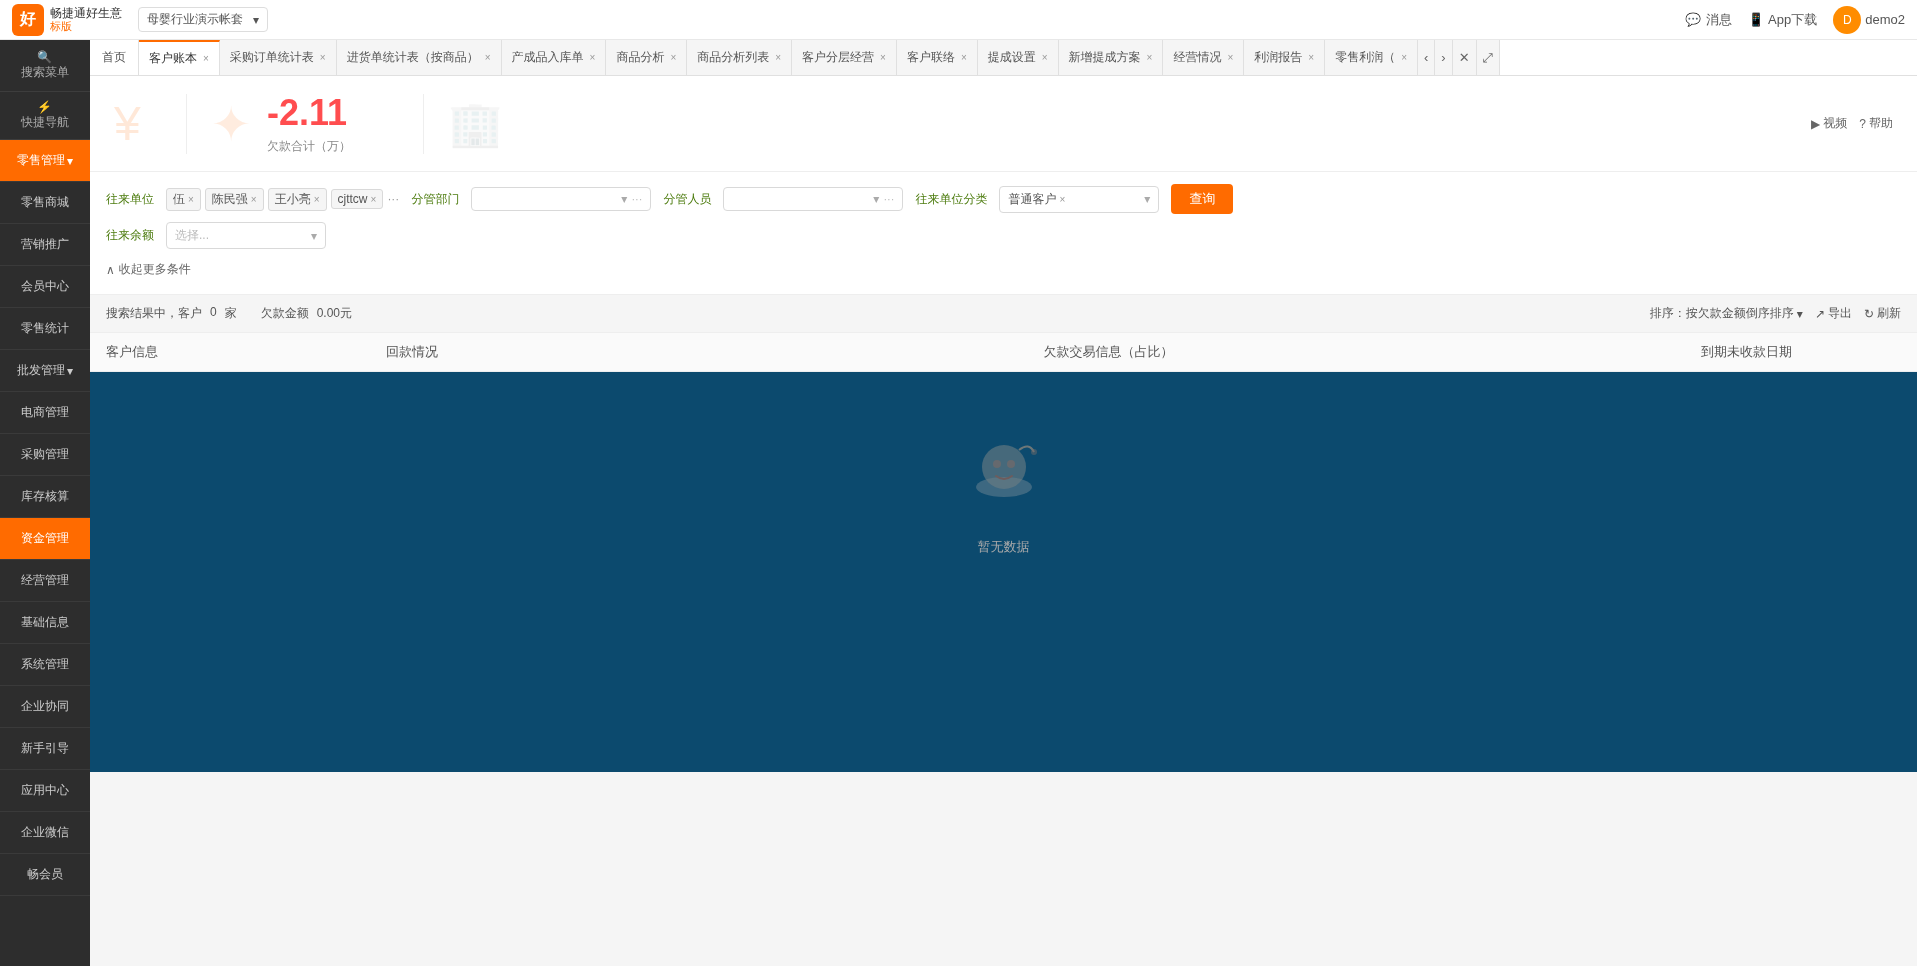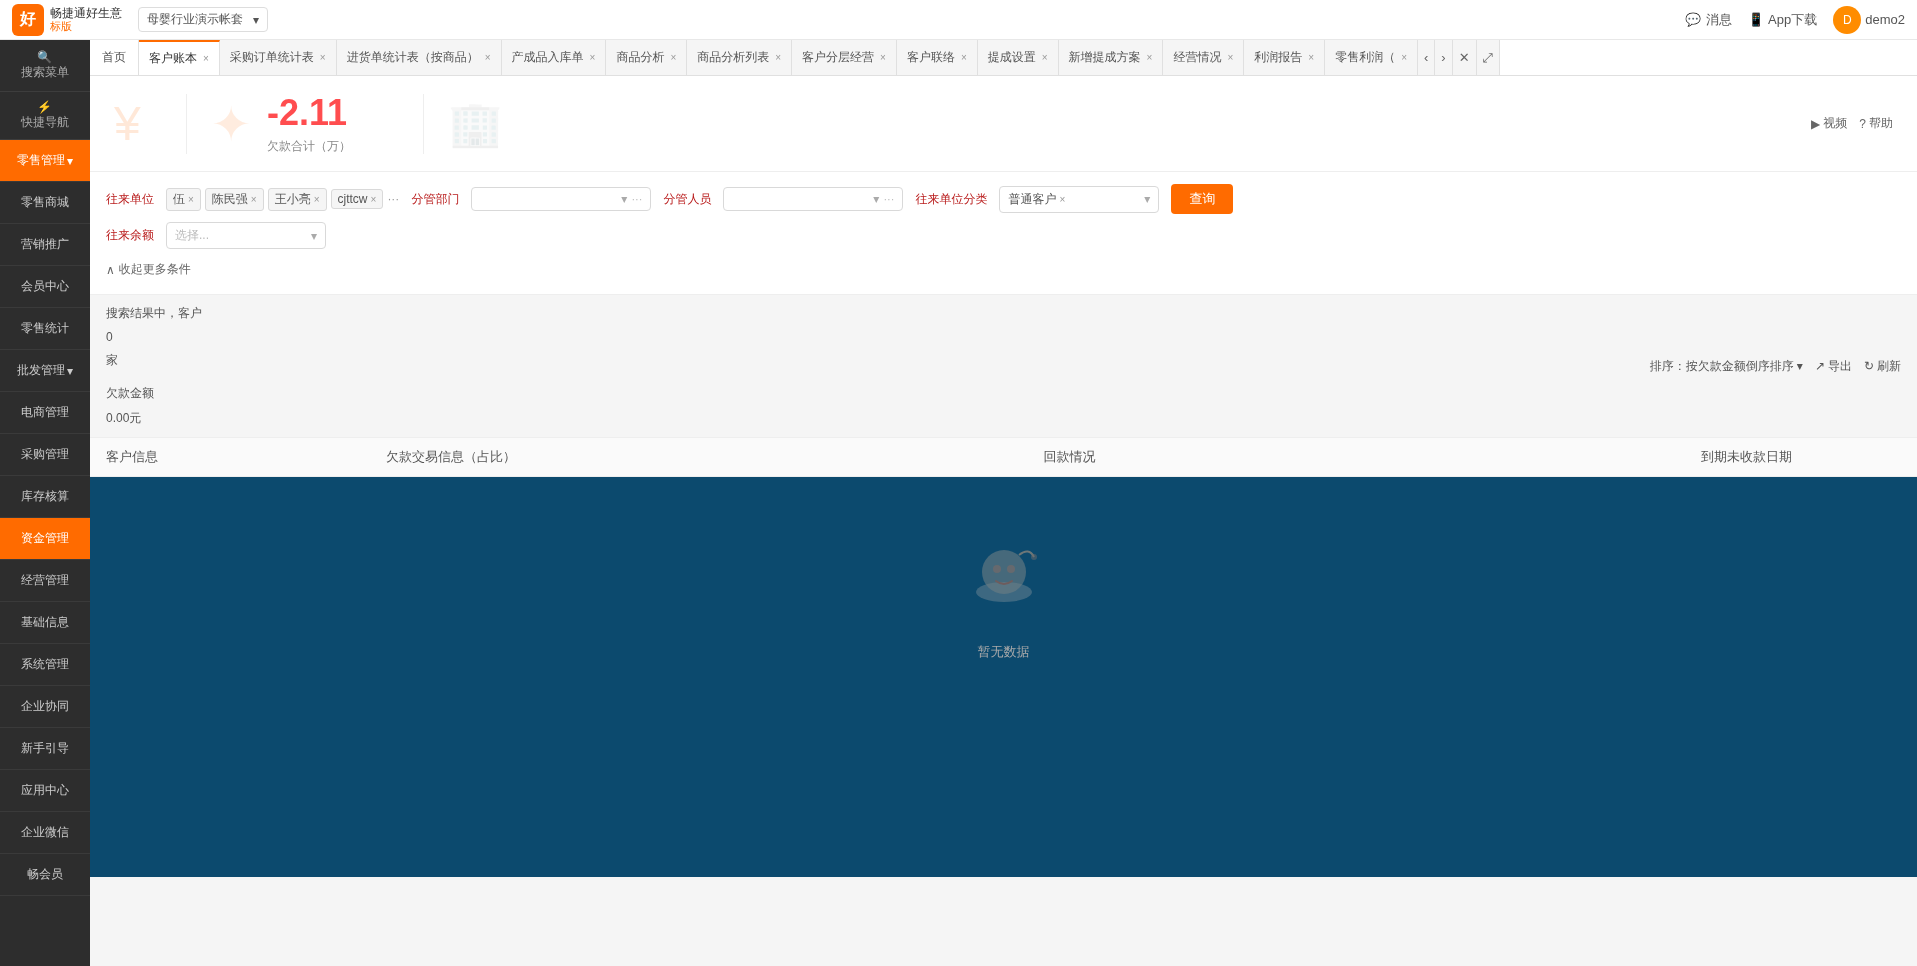--- a/index.html
+++ b/index.html
@@ -42,33 +42,33 @@
     .stat-number { font-size: 36px; font-weight: bold; }
     .stat-number.red { color: #ff4d4f; }
     .stat-number.black { color: #333; text-decoration: underline; }
     .stat-label { font-size: 12px; color: #888; margin-top: 4px; }
     .stats-header-actions { margin-left: auto; display: flex; gap: 12px; font-size: 12px; color: #666; }
     .stats-header-action { display: flex; align-items: center; gap: 3px; cursor: pointer; }
 
     
     .filter-area { background: #fff; padding: 12px 16px; border-bottom: 1px solid #eee; }
     .filter-row { display: flex; align-items: center; gap: 12px; margin-bottom: 8px; flex-wrap: wrap; }
-    .filter-label { font-size: 12px; color: #b91c1c; white-space: nowrap; }
+    .filter-label { font-size: 12px; color: #4d7c0f; white-space: nowrap; }
     .filter-tags { display: flex; align-items: center; gap: 4px; flex-wrap: wrap; }
     .filter-tag { display: flex; align-items: center; gap: 3px; background: #f5f5f5; border: 1px solid #d9d9d9; border-radius: 3px; padding: 2px 6px; font-size: 12px; color: #555; }
     .filter-tag .remove { color: #999; cursor: pointer; font-size: 10px; }
     .filter-more { color: #999; font-size: 12px; cursor: pointer; }
     .filter-select { display: flex; align-items: center; border: 1px solid #d9d9d9; border-radius: 4px; padding: 4px 8px; font-size: 12px; color: #555; min-width: 140px; cursor: pointer; }
     .filter-select .arrow { margin-left: auto; color: #aaa; }
     .collapse-btn { display: flex; align-items: center; gap: 4px; font-size: 12px; color: #666; cursor: pointer; margin: 0 auto; padding: 4px 0; }
     .query-btn { background: #ff6b00; color: white; border: none; border-radius: 4px; padding: 6px 18px; font-size: 13px; cursor: pointer; }
 
     
     .results-bar { display: flex; align-items: center; padding: 10px 16px; background: #f5f5f5; border-bottom: 1px solid #eee; }
-    .results-info { font-size: 12px; color: #555; gap: 8px; display: flex; flex-direction: column; }
+    .results-info { font-size: 12px; color: #555; gap: 8px; display: flex; }
     .results-actions { margin-left: auto; display: flex; align-items: flex-start; gap: 12px; font-size: 12px; color: #555; }
     .sort-select { display: flex; align-items: center; gap: 3px; cursor: pointer; }
     .action-btn { display: flex; align-items: center; gap: 3px; cursor: pointer; }
 
     
     .data-table { background: #0c4a6e; width: 100%; }
     .table-header { display: grid; grid-template-columns: 280px 1fr 1fr 200px; padding: 10px 16px; background: #fafafa; border-bottom: 1px solid #eee; font-size: 13px; color: #555; font-weight: 500; }
     .table-body { min-height: 400px; display: flex; flex-direction: column; align-items: center; justify-content: flex-start; }
     .empty-state { display: flex; flex-direction: column; align-items: center; gap: 12px; padding: 60px 0; }
     .empty-icon { font-size: 60px; opacity: 0.4; color: #ffb07c; }
@@ -369,22 +369,22 @@
             <div class="action-btn">
               <span>↻</span>
               <span>刷新</span>
             </div>
           </div>
         </div>
 
         <div class="data-table">
           <div class="table-header">
             <div>客户信息</div>
+            <div>回款情况</div>
             <div>欠款交易信息（占比）</div>
-            <div>回款情况</div>
             <div>到期未收款日期</div>
           </div>
           <div class="table-body">
             <div class="empty-state">
               <div class="empty-icon">
                 <svg width="80" height="80" viewBox="0 0 80 80" fill="none">
                   <ellipse cx="40" cy="55" rx="28" ry="10" fill="#ffe0cc" opacity="0.5"></ellipse>
                   <circle cx="40" cy="35" r="22" fill="#ffcba4" opacity="0.6"></circle>
                   <circle cx="33" cy="32" r="4" fill="#ff9966" opacity="0.8"></circle>
                   <circle cx="47" cy="32" r="4" fill="#ff9966" opacity="0.8"></circle>

